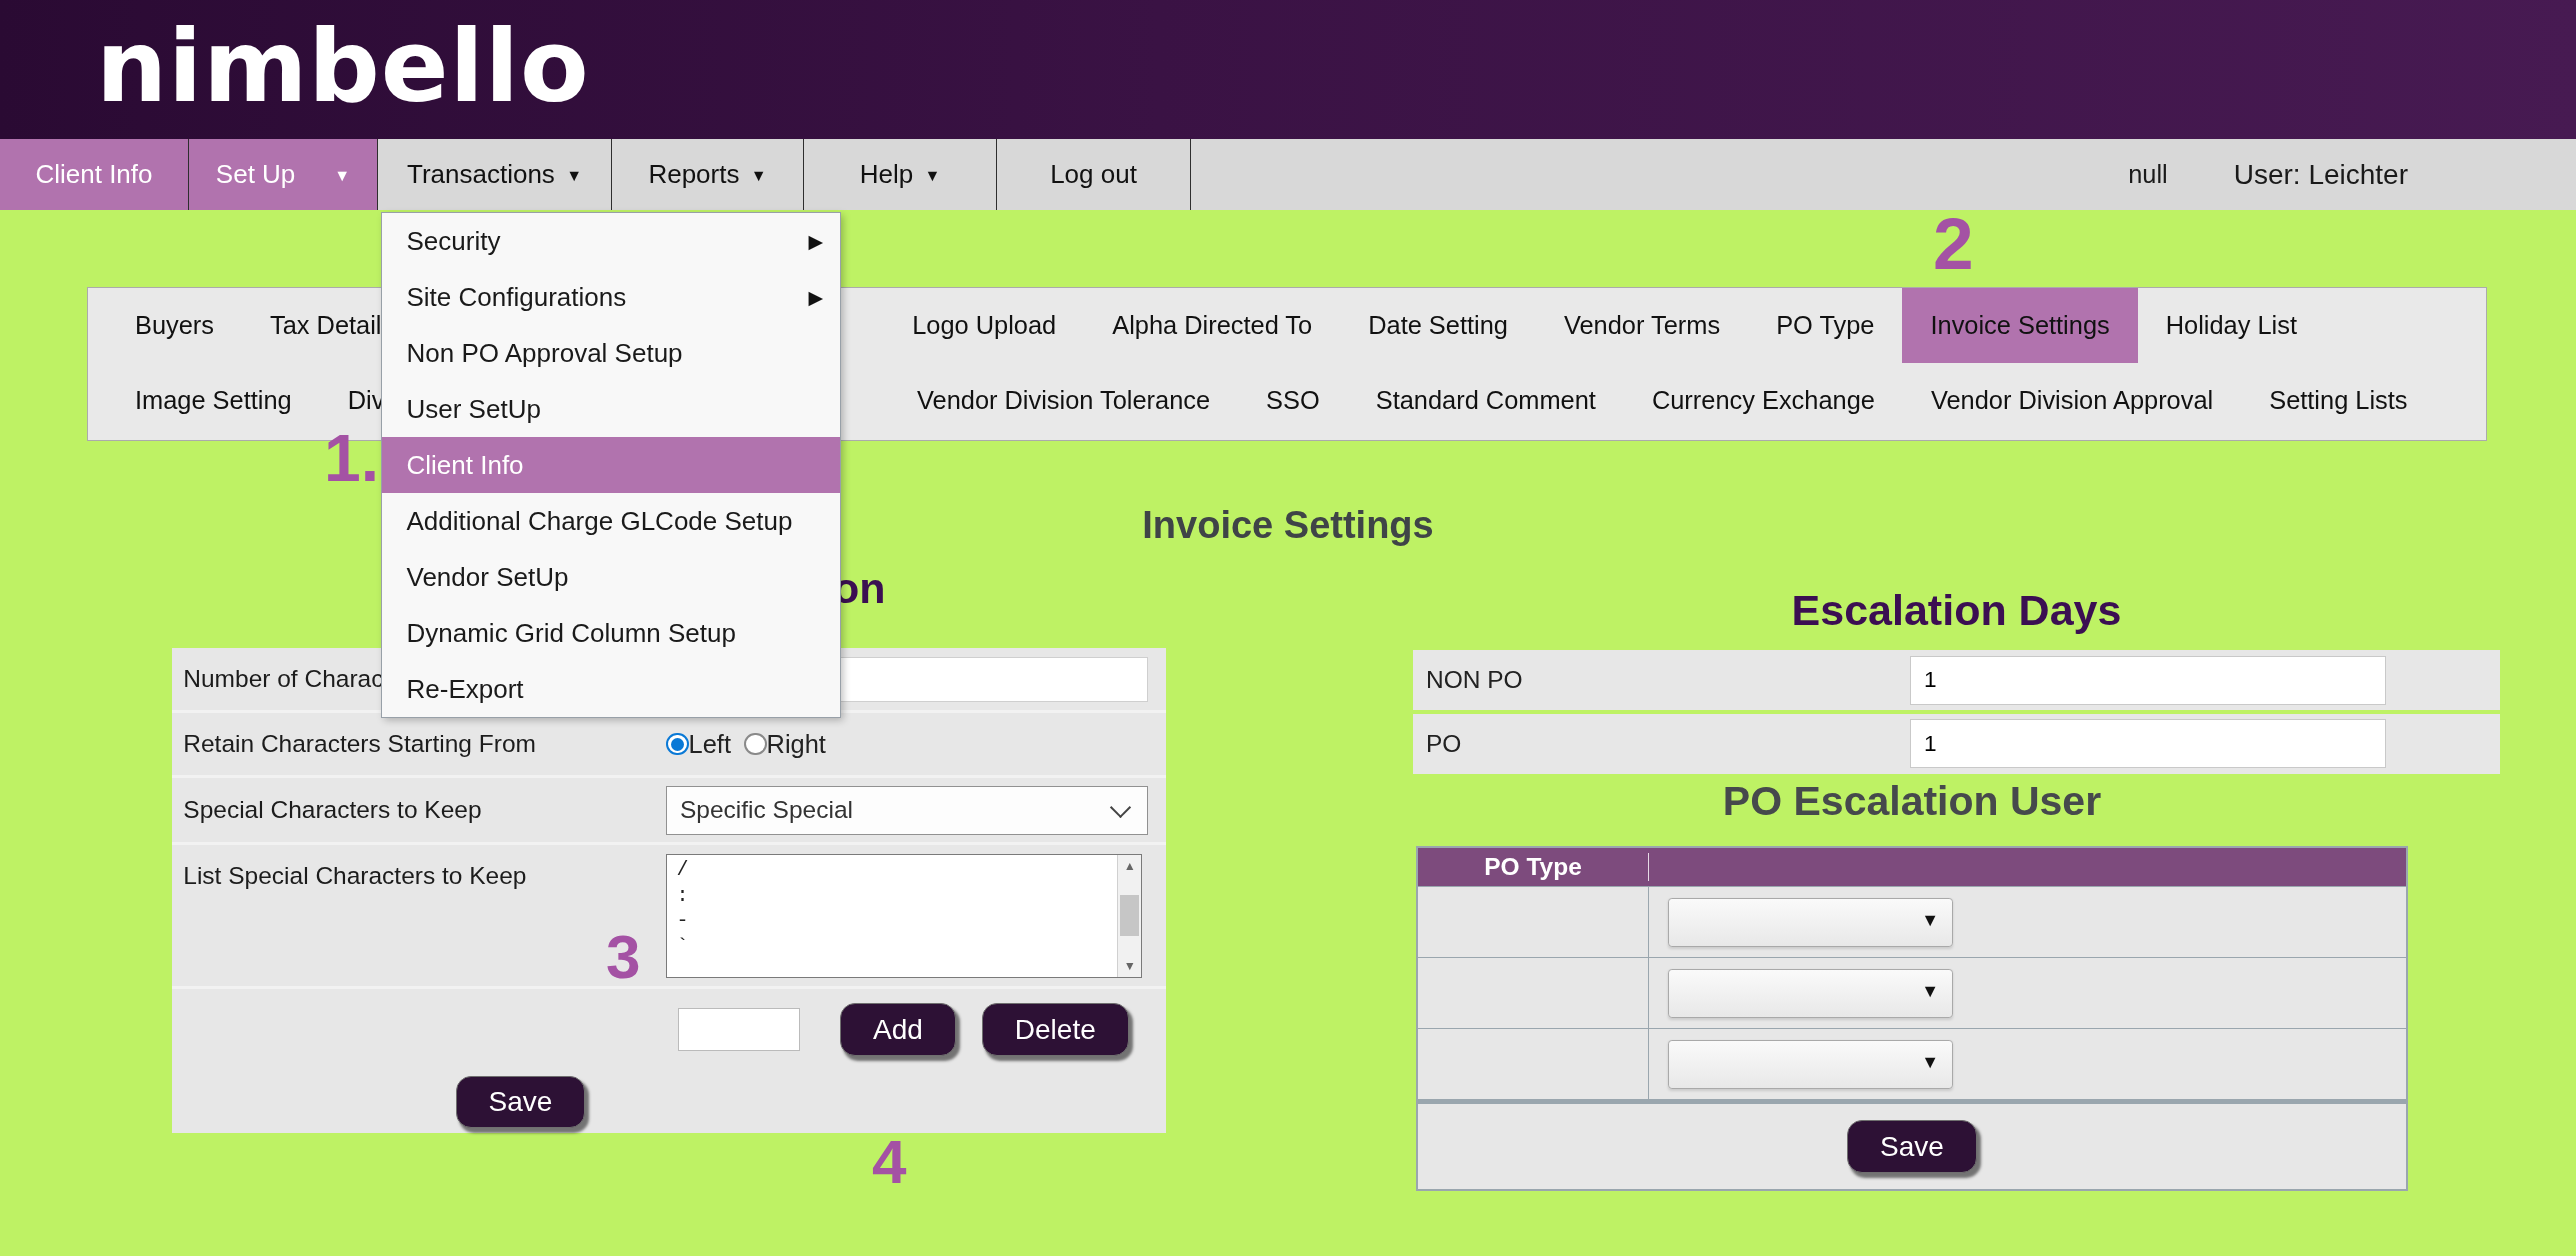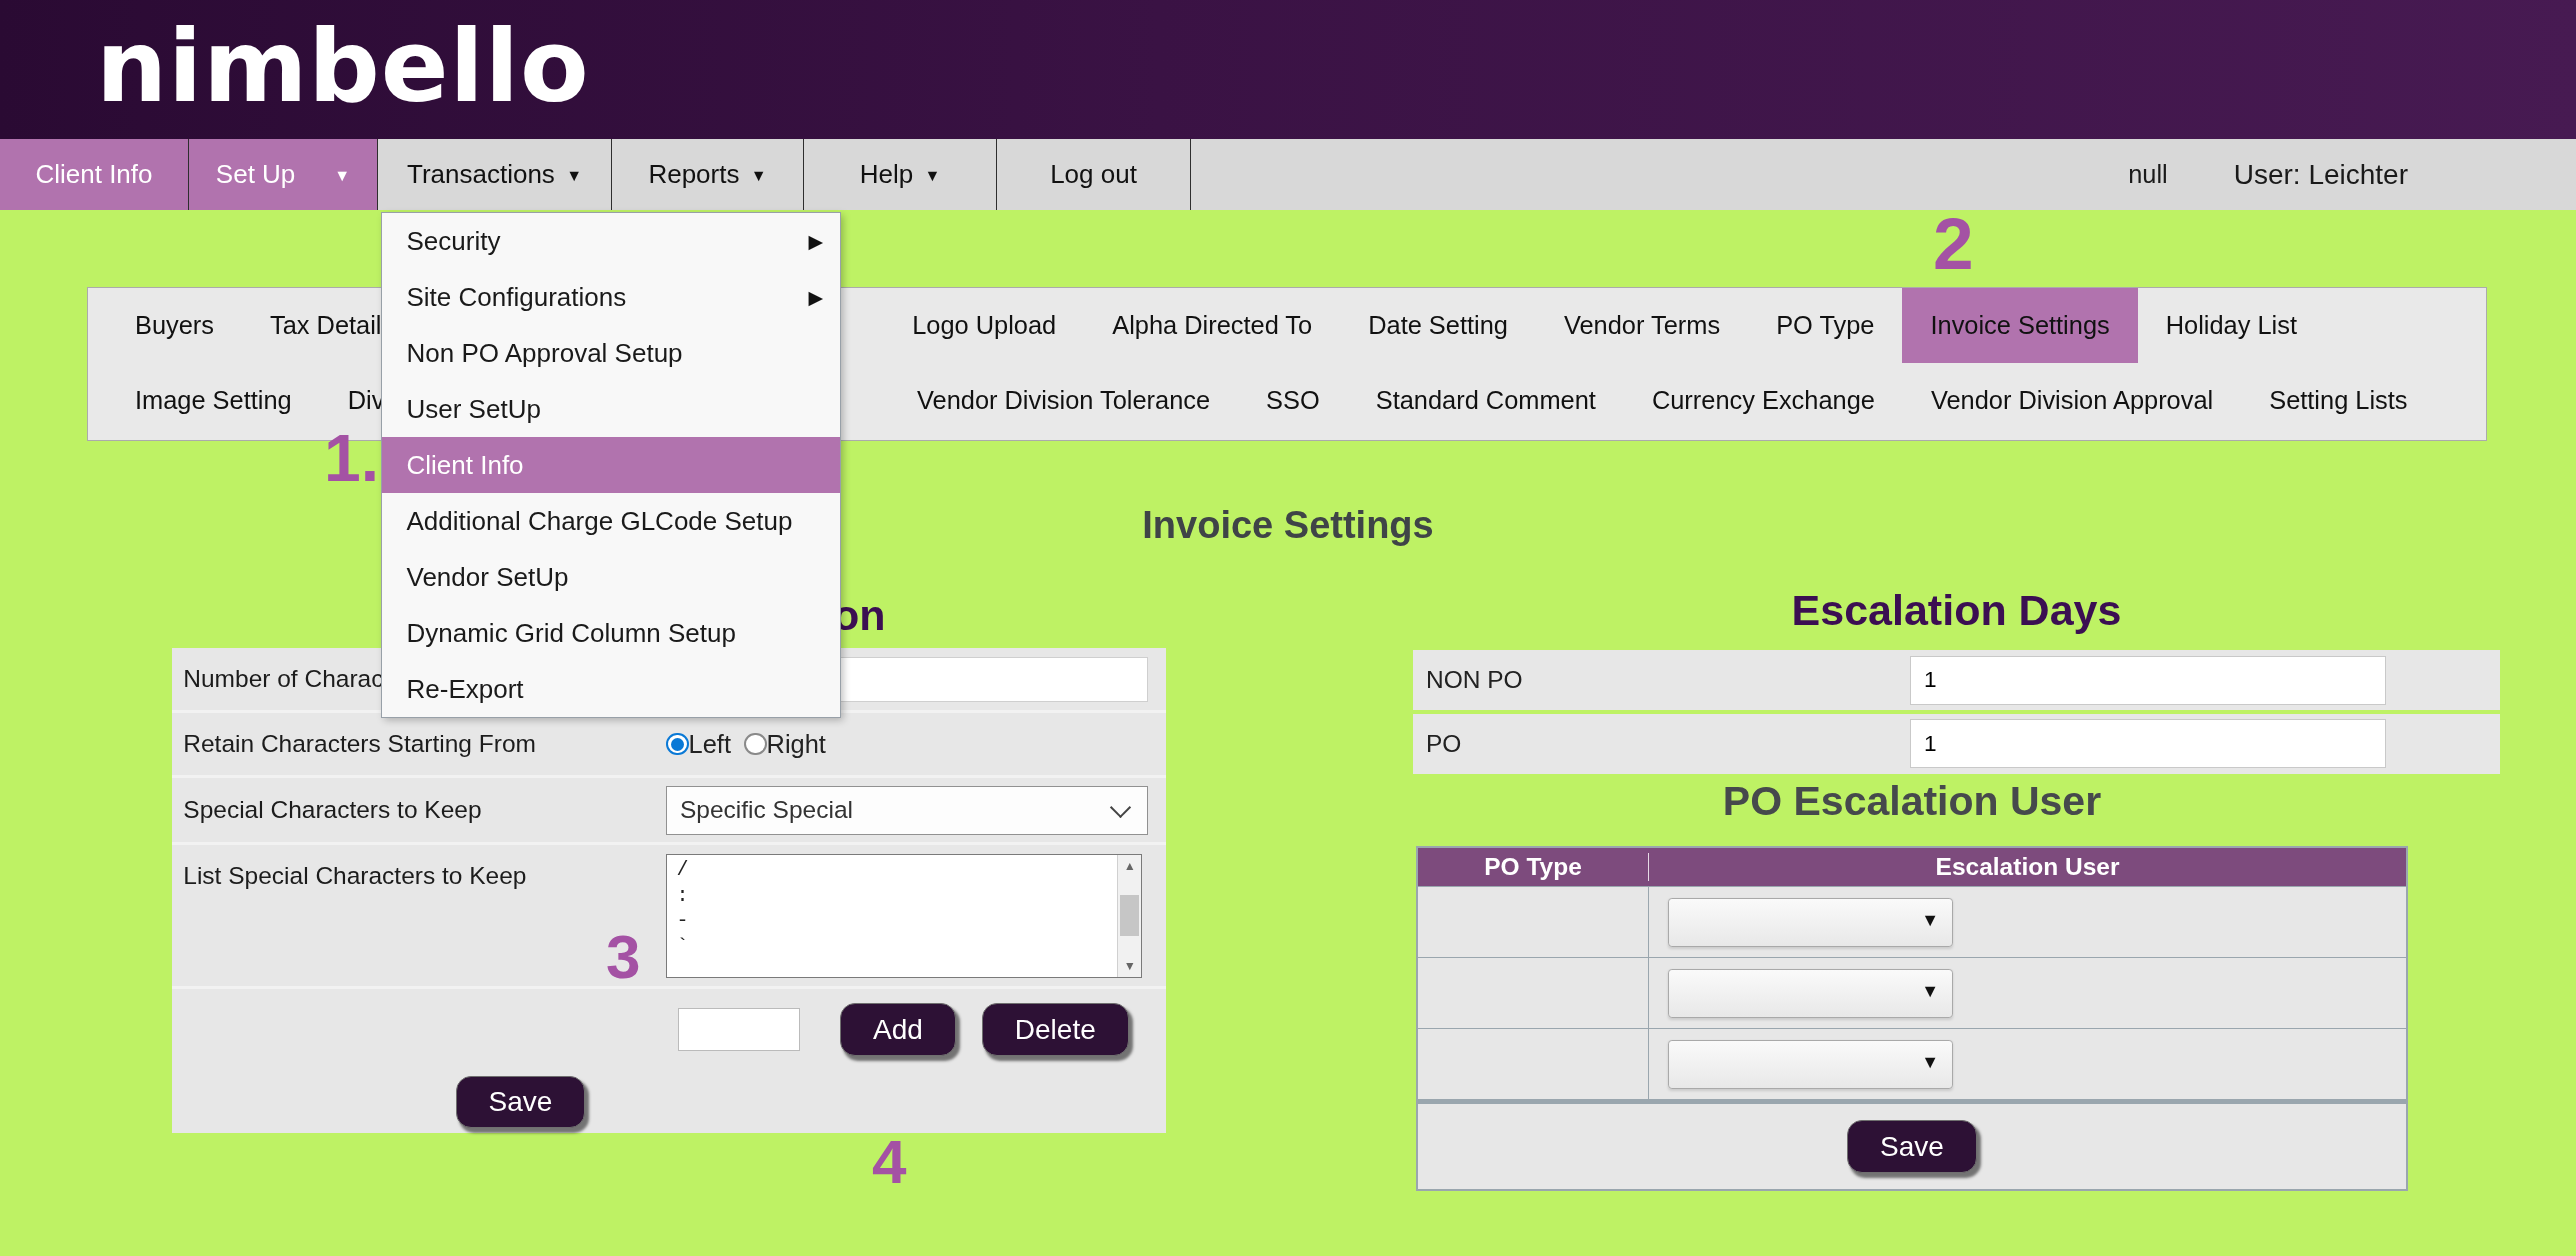--- a/index.html
+++ b/index.html
@@ -45,21 +45,21 @@
              color:#1a1a1a;position:relative;cursor:pointer;}
   .menu-item.selected{background:#b173ae;color:#fff;}
   .menu-item .sub-arrow{display:none;position:absolute;right:17px;font-size:19px;color:#111;}
   .menu-item.has-sub .sub-arrow{display:inline;}
 
   
   #page-title{position:absolute;left:0;top:504px;width:2576px;text-align:center;
               font-size:38px;font-weight:bold;color:#3f4447;}
 
   
-  #trunc-title{position:absolute;left:833px;top:591px;font-size:43px;font-weight:bold;
+  #trunc-title{position:absolute;left:833px;top:564px;font-size:43px;font-weight:bold;
                color:#3b0f52;z-index:2;text-align:center;}
   #trunc-panel{position:absolute;left:172px;top:648px;width:994px;height:485px;
                background:#e7e7e7;z-index:2;box-sizing:border-box;}
   .t-row{display:flex;align-items:center;border-bottom:3.8px solid #f2f2f2;position:relative;}
   .t-label{width:494px;padding-left:11.3px;font-size:24.5px;color:#1c1c1c;box-sizing:border-box;}
   #t-row1{height:62px;}
   #t-row2{height:62px;}
   #t-row3{height:64px;}
   #t-row4{height:141px;align-items:flex-start;}
   #t-row4 .t-label{padding-top:17px;}
@@ -401,21 +401,20 @@
           <div class="esc-label">PO</div>
           <input class="esc-input" type="text" value="1" style="">
         </div>
       </div>
   </div>
 
   <div id="po-title">PO Escalation User</div>
   <div id="po-table">
     <div id="po-head">
       <div class="po-col1">PO Type</div>
-      <div class="po-col2">Escalation User</div>
     </div>
     <div style="display:contents">
       
     
         <div class="po-row">
           <div class="po-col1"></div>
           <div class="po-col2">
             <div class="po-select">
               <span class="arrow">▼</span>
             </div>

